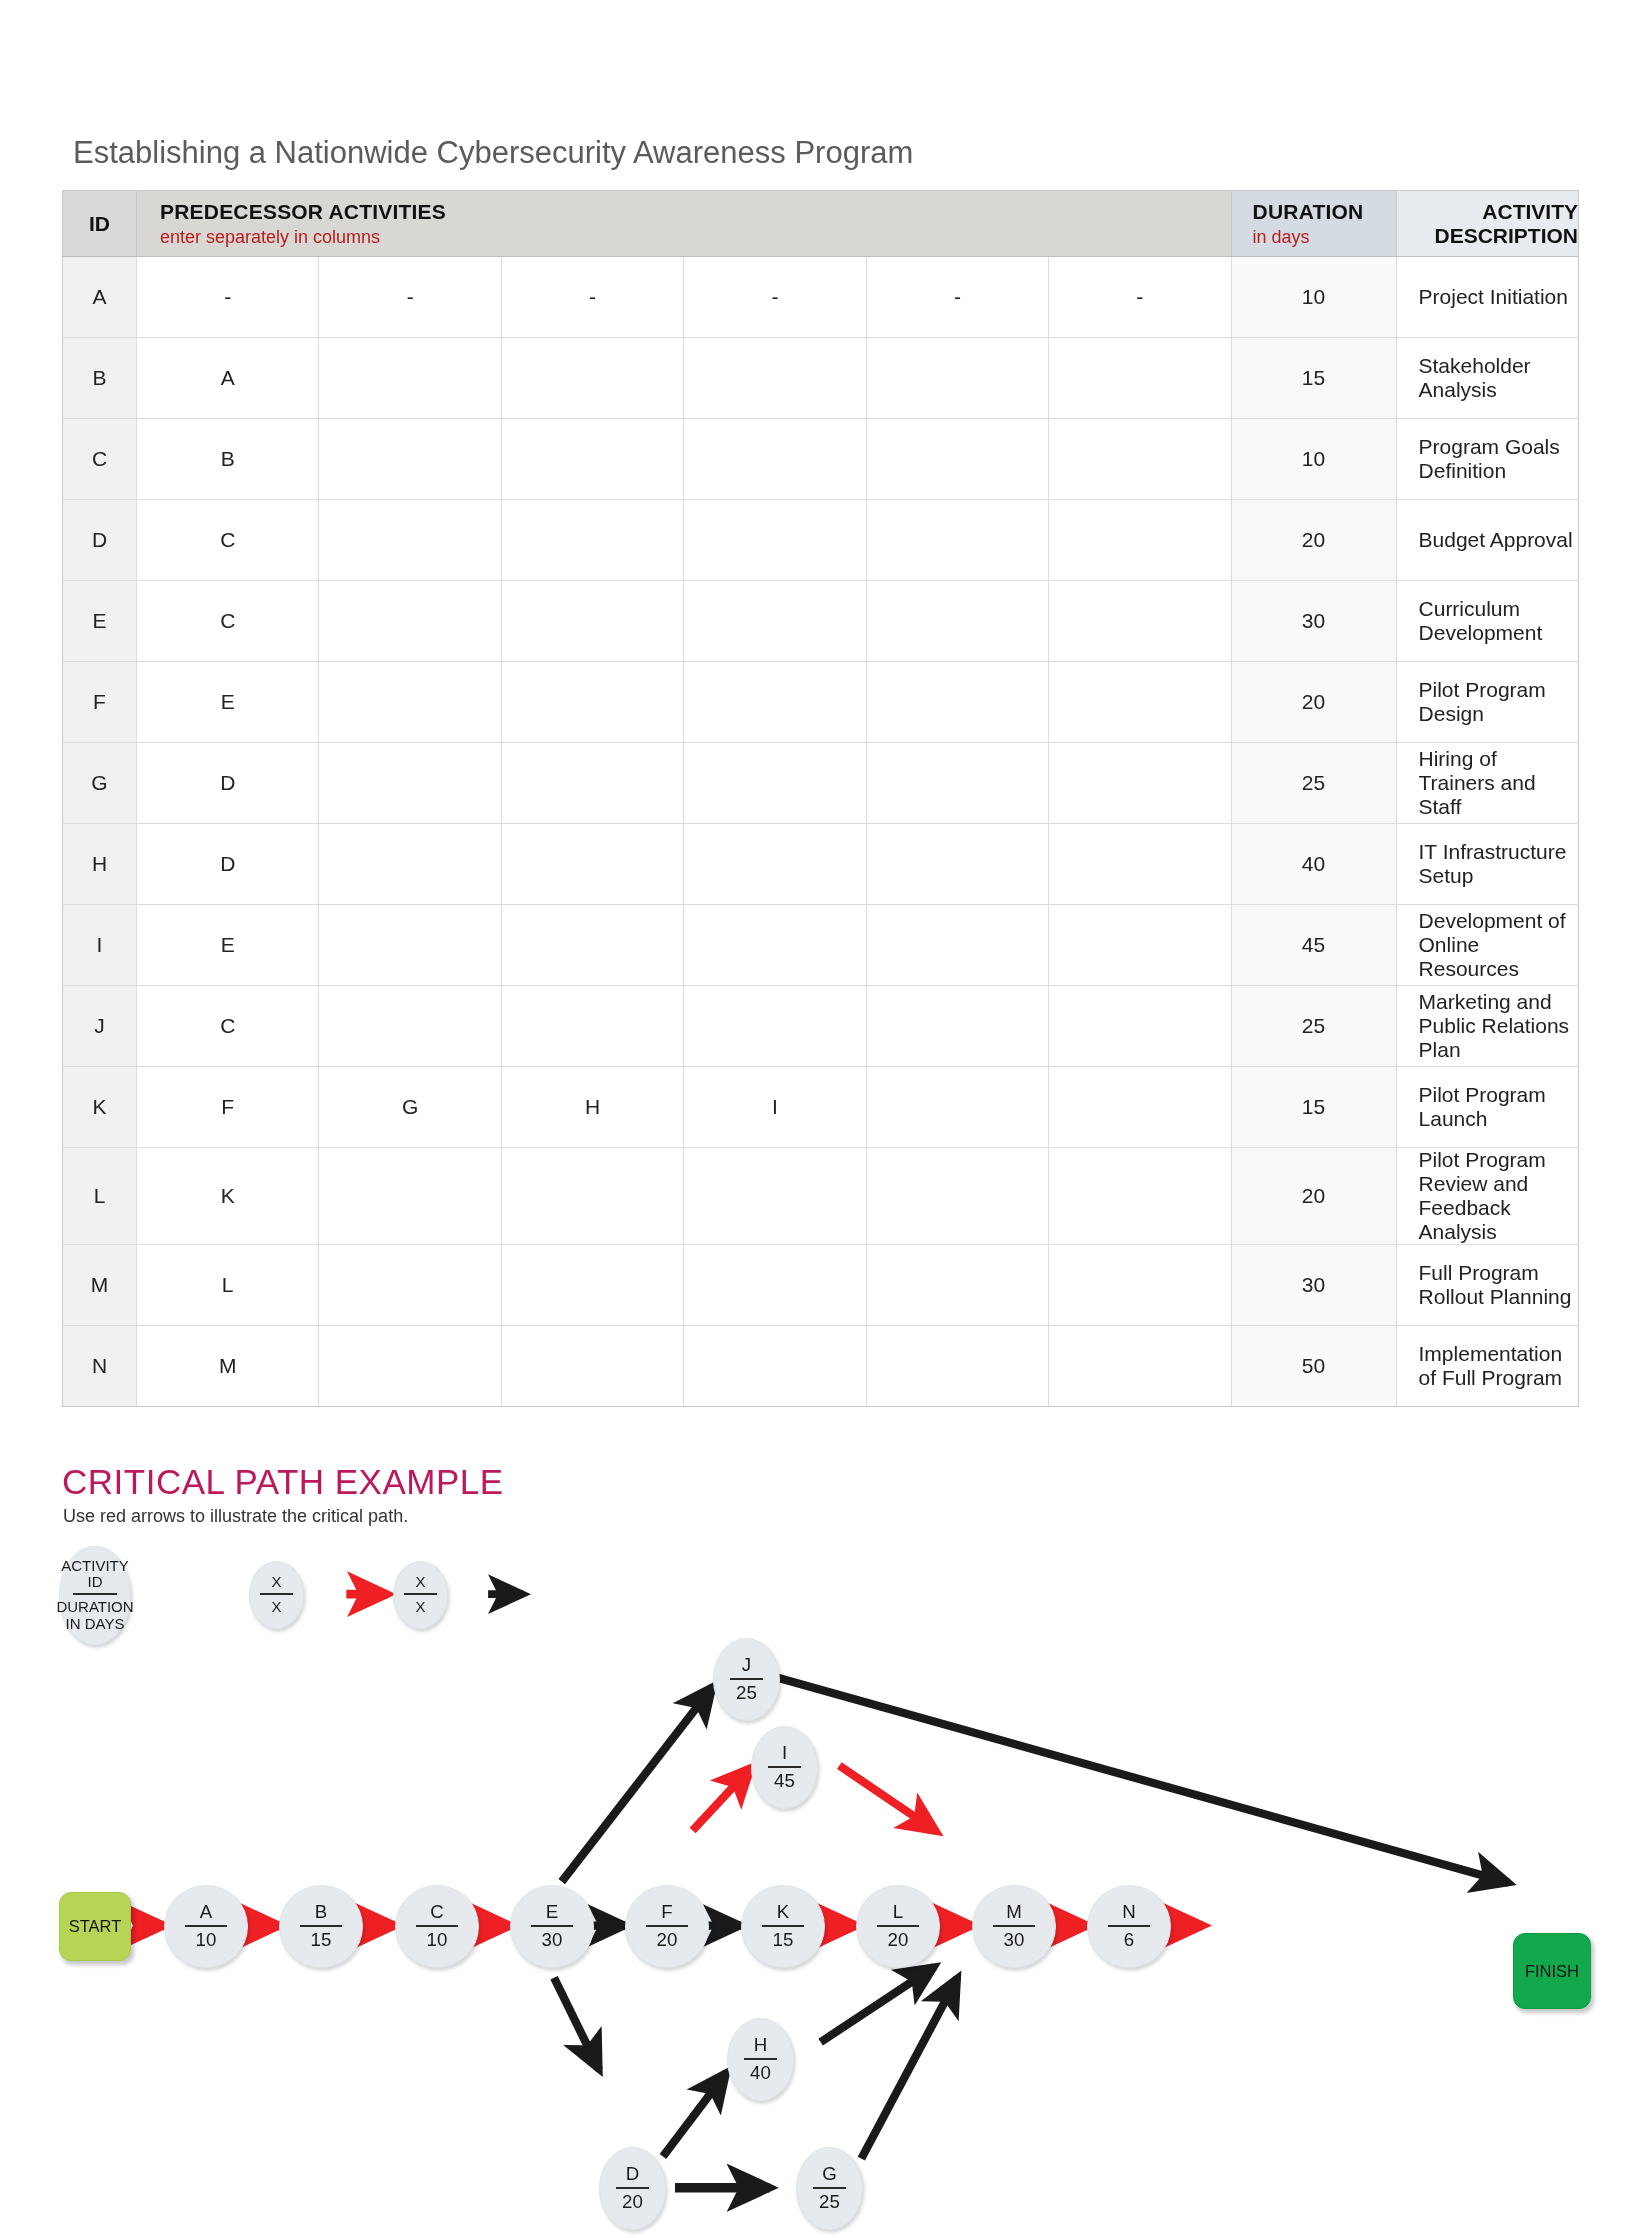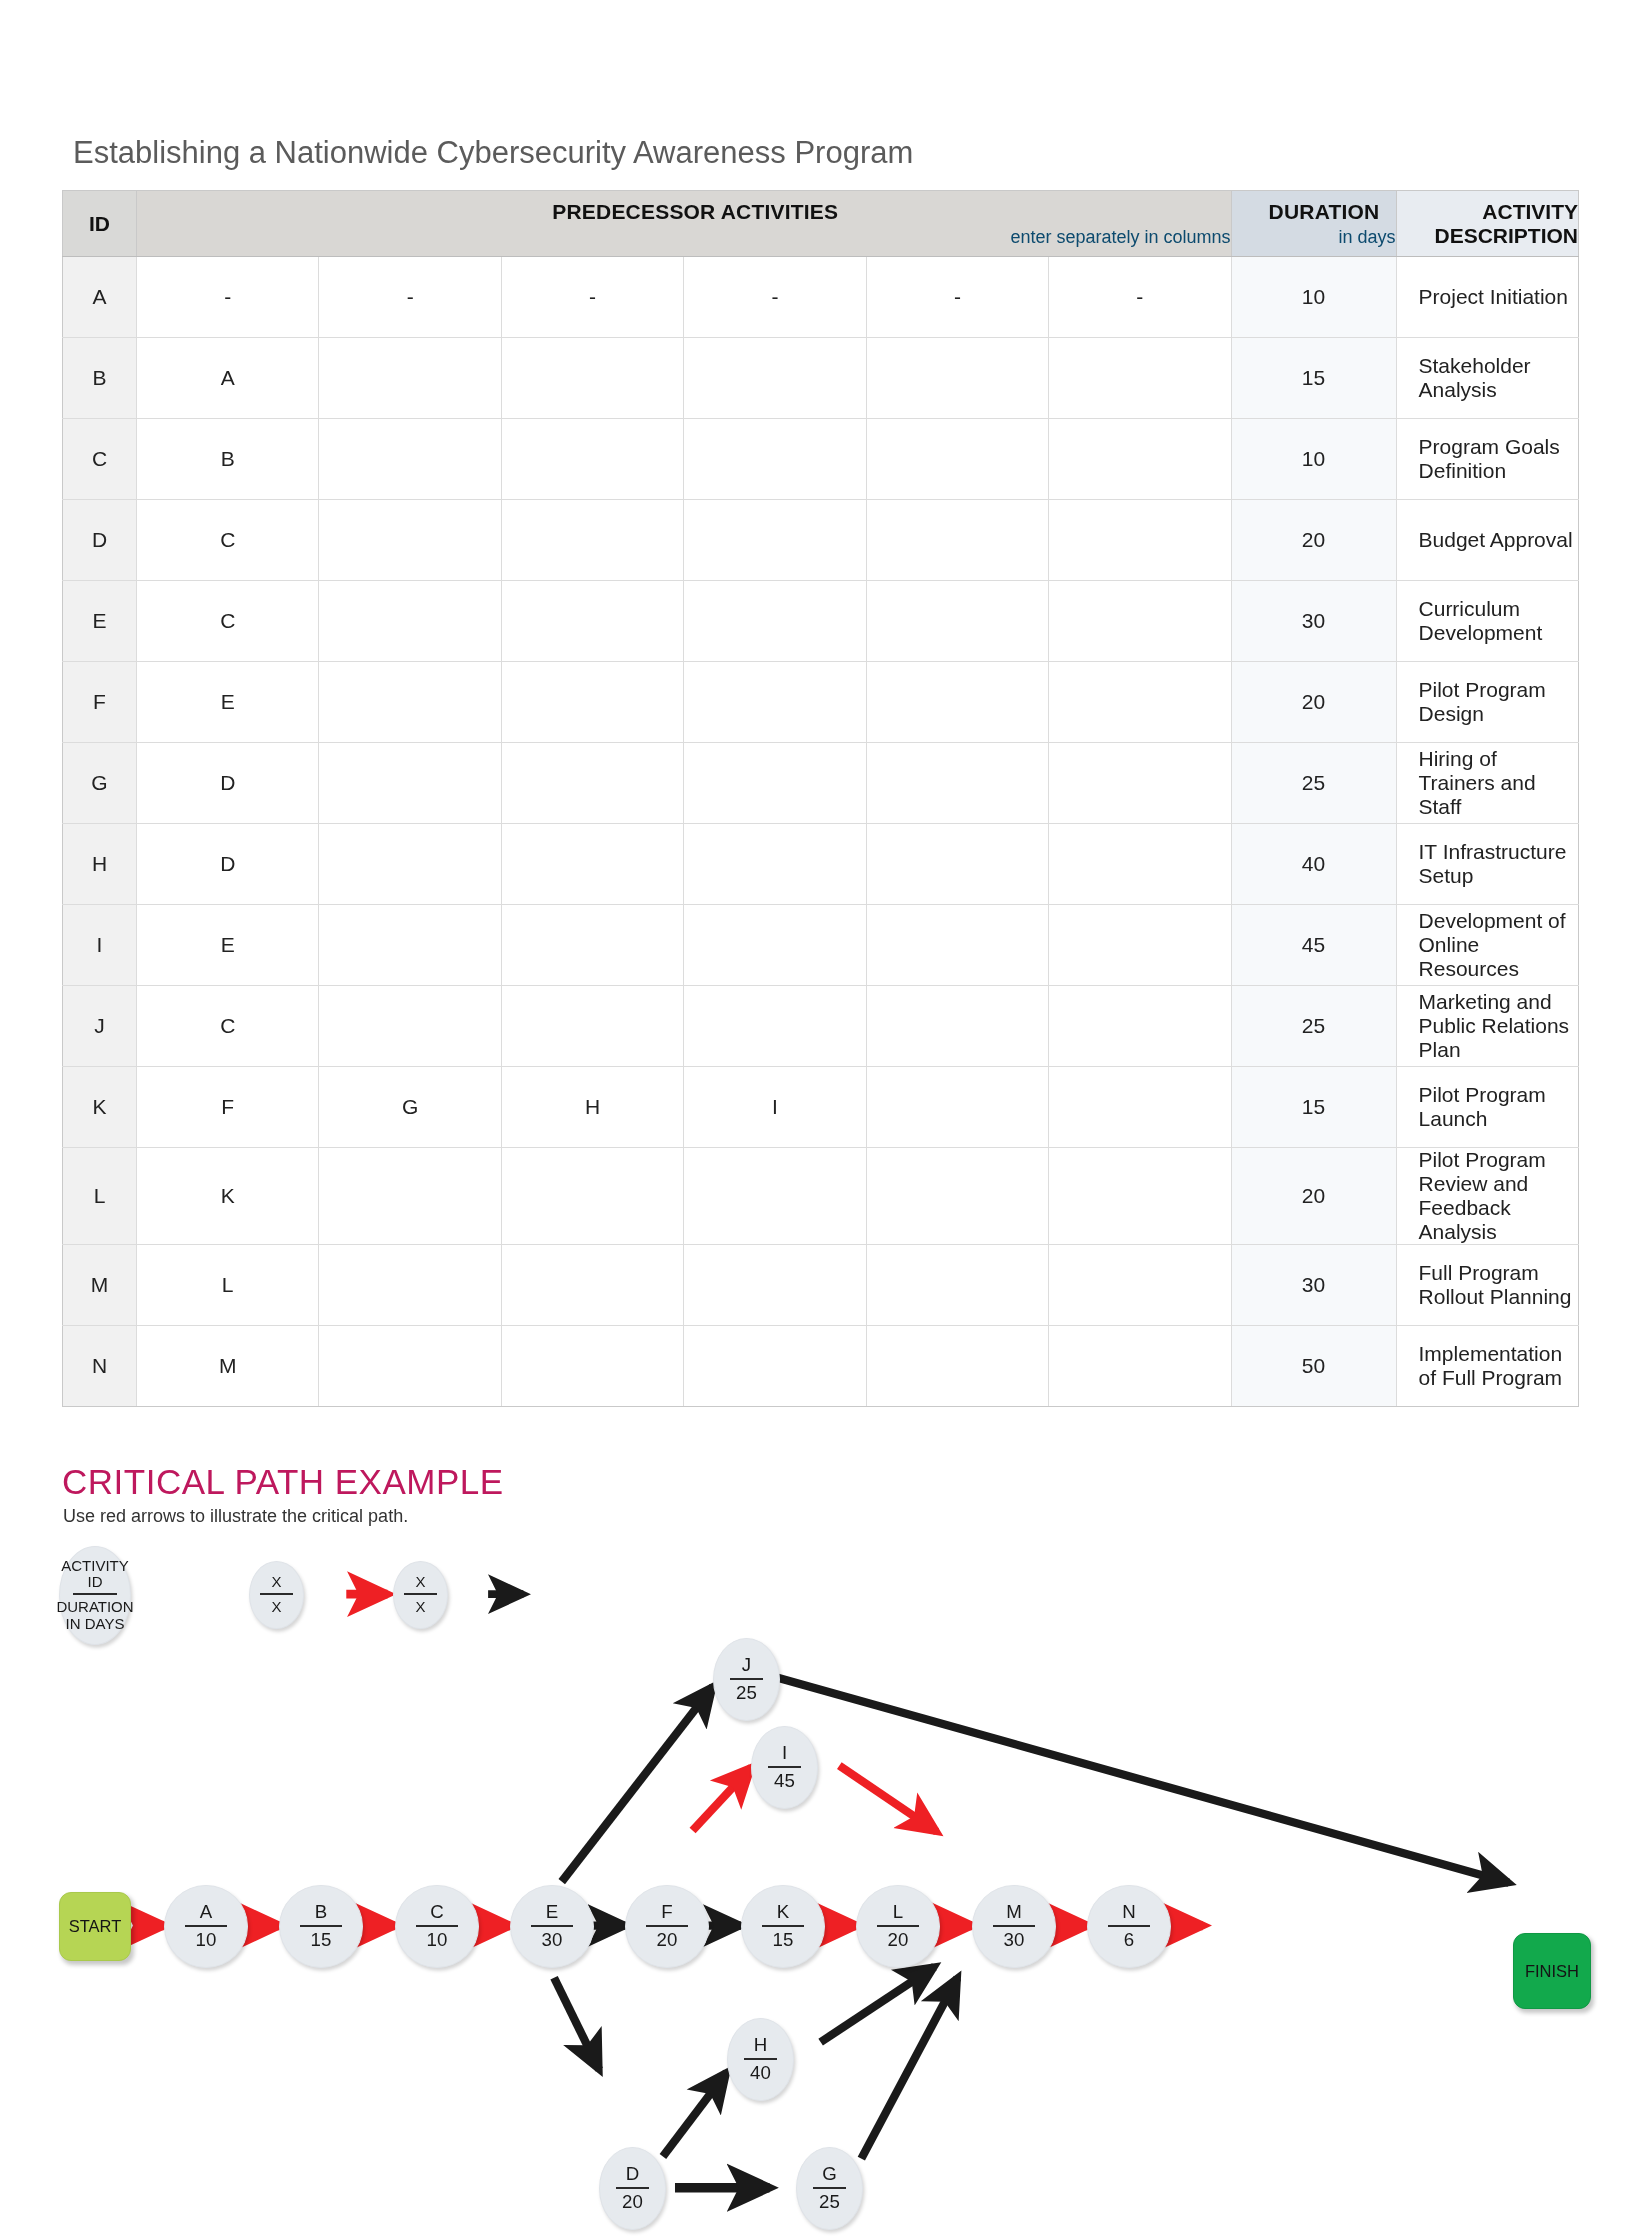--- a/index.html
+++ b/index.html
@@ -35,22 +35,22 @@
   }
   #cp-table thead th{
     background:#d7d7d5;
     height:65px;
     border-bottom:1.6px solid #bdbdbd;
   }
   #cp-table thead th.h-id{width:73px;background:#d9d9d7;font-size:21px;color:#111;font-weight:bold;}
   #cp-table thead th.h-pred{background:#d9d7d4;text-align:left;padding-left:23px;}
   #cp-table thead th.h-dur{width:143px;background:#d4dbe3;text-align:left;padding-left:21px;}
   #cp-table thead th.h-desc{background:#e8ecf1;text-align:right;padding-left:22px;font-size:21px;color:#111;font-weight:bold;}
-  .hdr-main{font-size:21px;font-weight:bold;color:#111;letter-spacing:0.2px;display:block;text-align:center;}
-  .hdr-sub{font-size:18px;font-weight:400;color:#0c4a6e;display:block;margin-top:3px;text-align:right;}
+  .hdr-main{font-size:21px;font-weight:bold;color:#111;letter-spacing:0.2px;display:block;}
+  .hdr-sub{font-size:18px;font-weight:400;color:#b91c1c;display:block;margin-top:3px;}
 
   #cp-table tbody tr{height:81px;}
   #cp-table tbody td{font-size:21px;color:#222;background:#ffffff;border:0.5px solid #dcdcdc;}
   #cp-table tbody td.c-id{background:#f1f1f1;border-left:1.1px solid #c9c9c9;width:73px;}
   #cp-table tbody td.c-dur{background:#f7f9fb;width:143px;}
   #cp-table tbody td.c-desc{text-align:left;padding-left:22px;border-right:1.1px solid #c9c9c9;}
   #cp-table tbody td.c-pred{width:81px;}
   #cp-table tbody tr:last-child td{border-bottom:1.1px solid #c9c9c9;}
 
   

